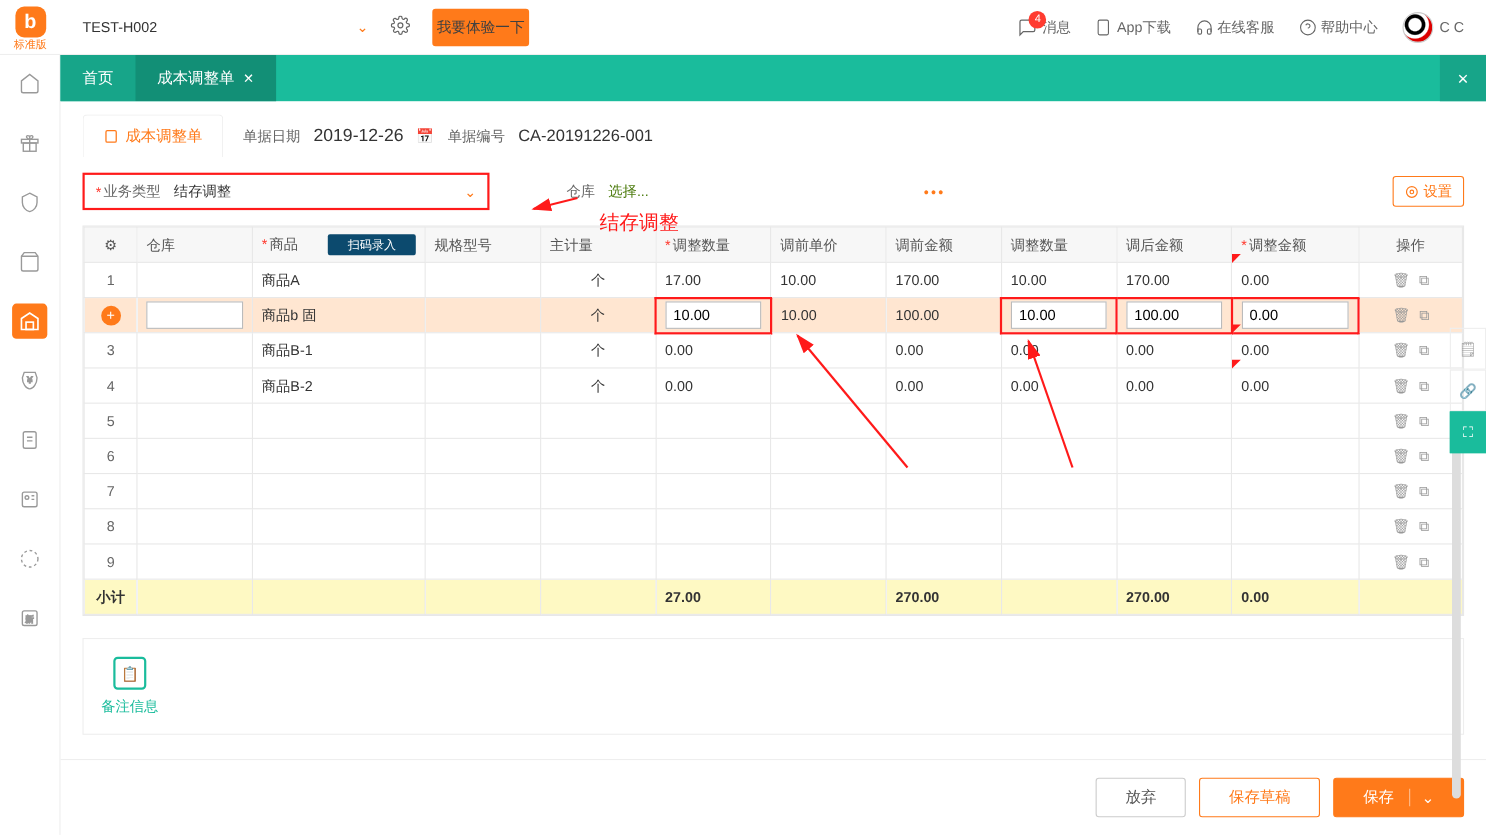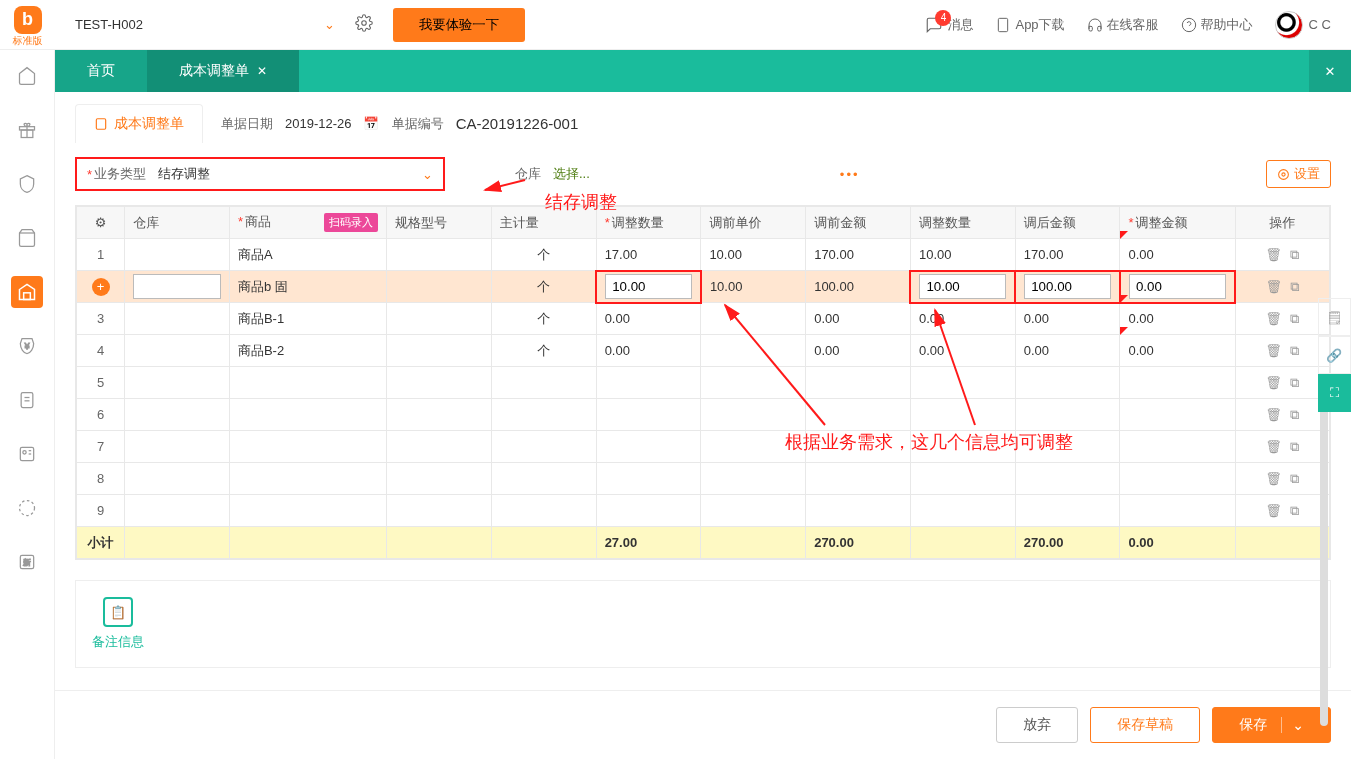--- a/index.html
+++ b/index.html
@@ -7,49 +7,49 @@
 .app { display:flex; flex-direction:column; width:1351px; height:759px; }
 
 
 .topbar { height:50px; display:flex; align-items:center; border-bottom:1px solid #eee; padding:0 20px 0 0; }
 .logo-box { width:55px; text-align:center; padding-top:4px; }
 .logo { width:28px; height:28px; background:#ff7a1a; border-radius:8px; margin:0 auto; display:flex; align-items:center; justify-content:center; color:#fff; font-weight:bold; font-size:18px; }
 .logo-sub { font-size:10px; color:#ff7a1a; }
 .tenant-select { width:260px; margin-left:20px; display:flex; align-items:center; justify-content:space-between; border-bottom:1px solid transparent; padding:4px 0; }
 .tenant-select .chev { color:#ff7a1a; }
 .gear-btn { margin-left:20px; color:#666; }
-.try-btn { margin-left:20px; background:#ff7a1a; color:#000000; border:none; padding:8px 26px; border-radius:3px; }
+.try-btn { margin-left:20px; background:#ff7a1a; color:#404040; border:none; padding:8px 4px; border-radius:3px; }
 .spacer { flex:1; }
 .top-item { display:flex; align-items:center; margin-left:22px; color:#666; font-size:13px; position:relative; }
 .top-item svg { margin-right:4px; }
 .badge { position:absolute; top:-6px; left:10px; background:#ff3b30; color:#fff; border-radius:50%; width:16px; height:16px; font-size:10px; display:flex; align-items:center; justify-content:center; }
 .avatar { width:28px; height:28px; border-radius:50%; background:radial-gradient(circle at 40% 40%, #fff 25%, #000 30% 40%, #fff 45% 55%, #d00 60%); margin-right:6px; border:1px solid #ccc; }
 
 
 .body { flex:1; display:flex; min-height:0; }
 .leftnav { width:55px; background:#fff; border-right:1px solid #eee; display:flex; flex-direction:column; align-items:center; padding-top:10px; gap:22px; }
 .leftnav .nav-i { width:32px; height:32px; display:flex; align-items:center; justify-content:center; border-radius:4px; color:#999; }
 .leftnav .nav-i.active { background:#ff7a1a; color:#fff; }
 
 .main { flex:1; display:flex; flex-direction:column; min-width:0; position:relative; }
 
 
 .tabbar { height:42px; background:#1abc9c; display:flex; align-items:stretch; }
-.tab { padding:0 32px; display:flex; align-items:center; color:#fff; font-size:14px; }
+.tab { padding:0 20px; display:flex; align-items:center; color:#fff; font-size:14px; }
 .tab.home { background:#17a589; }
 .tab.active { background:#128f76; }
 .tab .x { margin-left:8px; font-size:12px; }
 .tab-close-all { margin-left:auto; width:42px; display:flex; align-items:center; justify-content:center; color:#fff; background:#17a589; }
 
 
 .doc-hdr { display:flex; align-items:center; padding:12px 20px 0 20px; }
 .doc-tab { border:1px solid #eee; border-bottom:none; padding:10px 18px; border-radius:4px 4px 0 0; display:flex; align-items:center; color:#ff7a1a; font-size:14px; }
 .doc-tab svg { margin-right:6px; }
 .meta { margin-left:18px; display:flex; align-items:center; gap:12px; color:#666; }
-.meta .date { color:#333; font-size:13px; }
+.meta .date { color:#333; font-size:16px; }
 .meta .cal { color:#ff7a1a; }
 .meta .code { color:#333; font-size:15px; }
 .hdr-right { margin-left:auto; display:flex; align-items:center; gap:14px; color:#999; font-size:13px; }
 .hdr-right .hotkey { color:#ff7a1a; }
 .hdr-right .viewtoggle { display:flex; border:1px solid #ff7a1a; border-radius:3px; overflow:hidden; }
 .hdr-right .viewtoggle span { width:22px; height:20px; display:flex; align-items:center; justify-content:center; font-size:11px; }
 .hdr-right .viewtoggle .on { background:#ff7a1a; color:#fff; }
 .hdr-right .viewtoggle .off { color:#ff7a1a; }
 
 
@@ -65,21 +65,21 @@
 .settings-btn { margin-left:auto; border:1px solid #ff7a1a; color:#ff7a1a; padding:4px 10px; border-radius:3px; display:flex; align-items:center; gap:4px; }
 
 
 .tbl-wrap { margin:14px 20px 0 20px; border:1px solid #e8e8e8; position:relative; }
 .tbl { width:100%; border-collapse:collapse; table-layout:fixed; }
 .tbl th, .tbl td { border:1px solid #e8e8e8; padding:0 8px; height:32px; font-size:13px; text-align:left; overflow:hidden; white-space:nowrap; }
 .tbl th { background:#f7f7f7; color:#555; font-weight:normal; }
 .tbl th.center, .tbl td.center { text-align:center; }
 .tbl .row-idx { text-align:center; color:#666; width:46px; }
 .tbl .req { color:#ff3b30; margin-right:2px; }
-.scan-tag { background:#ec4899; color:#fff; font-size:11px; padding:2px 5px; border-radius:2px; float:right; }
+.scan-tag { background:#0c4a6e; color:#fff; font-size:11px; padding:2px 18px; border-radius:2px; float:right; }
 .add-circle { width:18px; height:18px; background:#ff7a1a; color:#fff; border-radius:50%; display:inline-flex; align-items:center; justify-content:center; font-size:13px; }
 .tbl tr.sel td { background:#ffe6d1; }
 .tbl tr.sel td input { background:#fff; width:100%; border:1px solid #bbb; padding:4px 6px; }
 .tbl .ops { text-align:center; color:#999; }
 .tbl .ops span { margin:0 4px; cursor:pointer; }
 .subtotal td { background:#fef9c3; font-weight:bold; }
 .red-mark::before { content:''; position:absolute; width:0; height:0; border-top:8px solid #ff1a1a; border-right:8px solid transparent; margin-left:-8px; margin-top:-16px; }
 .red-box { border:2px solid #ff1a1a !important; }
 
 
@@ -271,21 +271,20 @@
         <div class="settings-btn">
           <svg width="13" height="13" viewBox="0 0 24 24" fill="none" stroke="currentColor" stroke-width="2">
               <circle cx="12" cy="12" r="3"></circle>
               <circle cx="12" cy="12" r="9"></circle>
             </svg>
           <span>设置</span>
         </div>
       </div>
 
       <div class="anno" style="left:490px; top:140px;">结存调整</div>
-      <div class="anno" style="left:730px; top:380px;">根据业务需求，这几个信息均可调整</div>
       <svg class="anno-svg" width="1280" height="600">
         <defs>
             <marker id="ah" markerWidth="10" markerHeight="10" refX="8" refY="3" orient="auto">
               <path d="M0,0 L0,6 L9,3 z" fill="#ff1a1a"></path>
             </marker>
           </defs>
         <line x1="470" y1="130" x2="430" y2="140" stroke="#ff1a1a" stroke-width="2" marker-end="url(#ah)"></line>
         <line x1="770" y1="375" x2="670" y2="255" stroke="#ff1a1a" stroke-width="2" marker-end="url(#ah)"></line>
         <line x1="920" y1="375" x2="880" y2="260" stroke="#ff1a1a" stroke-width="2" marker-end="url(#ah)"></line>
       </svg>

